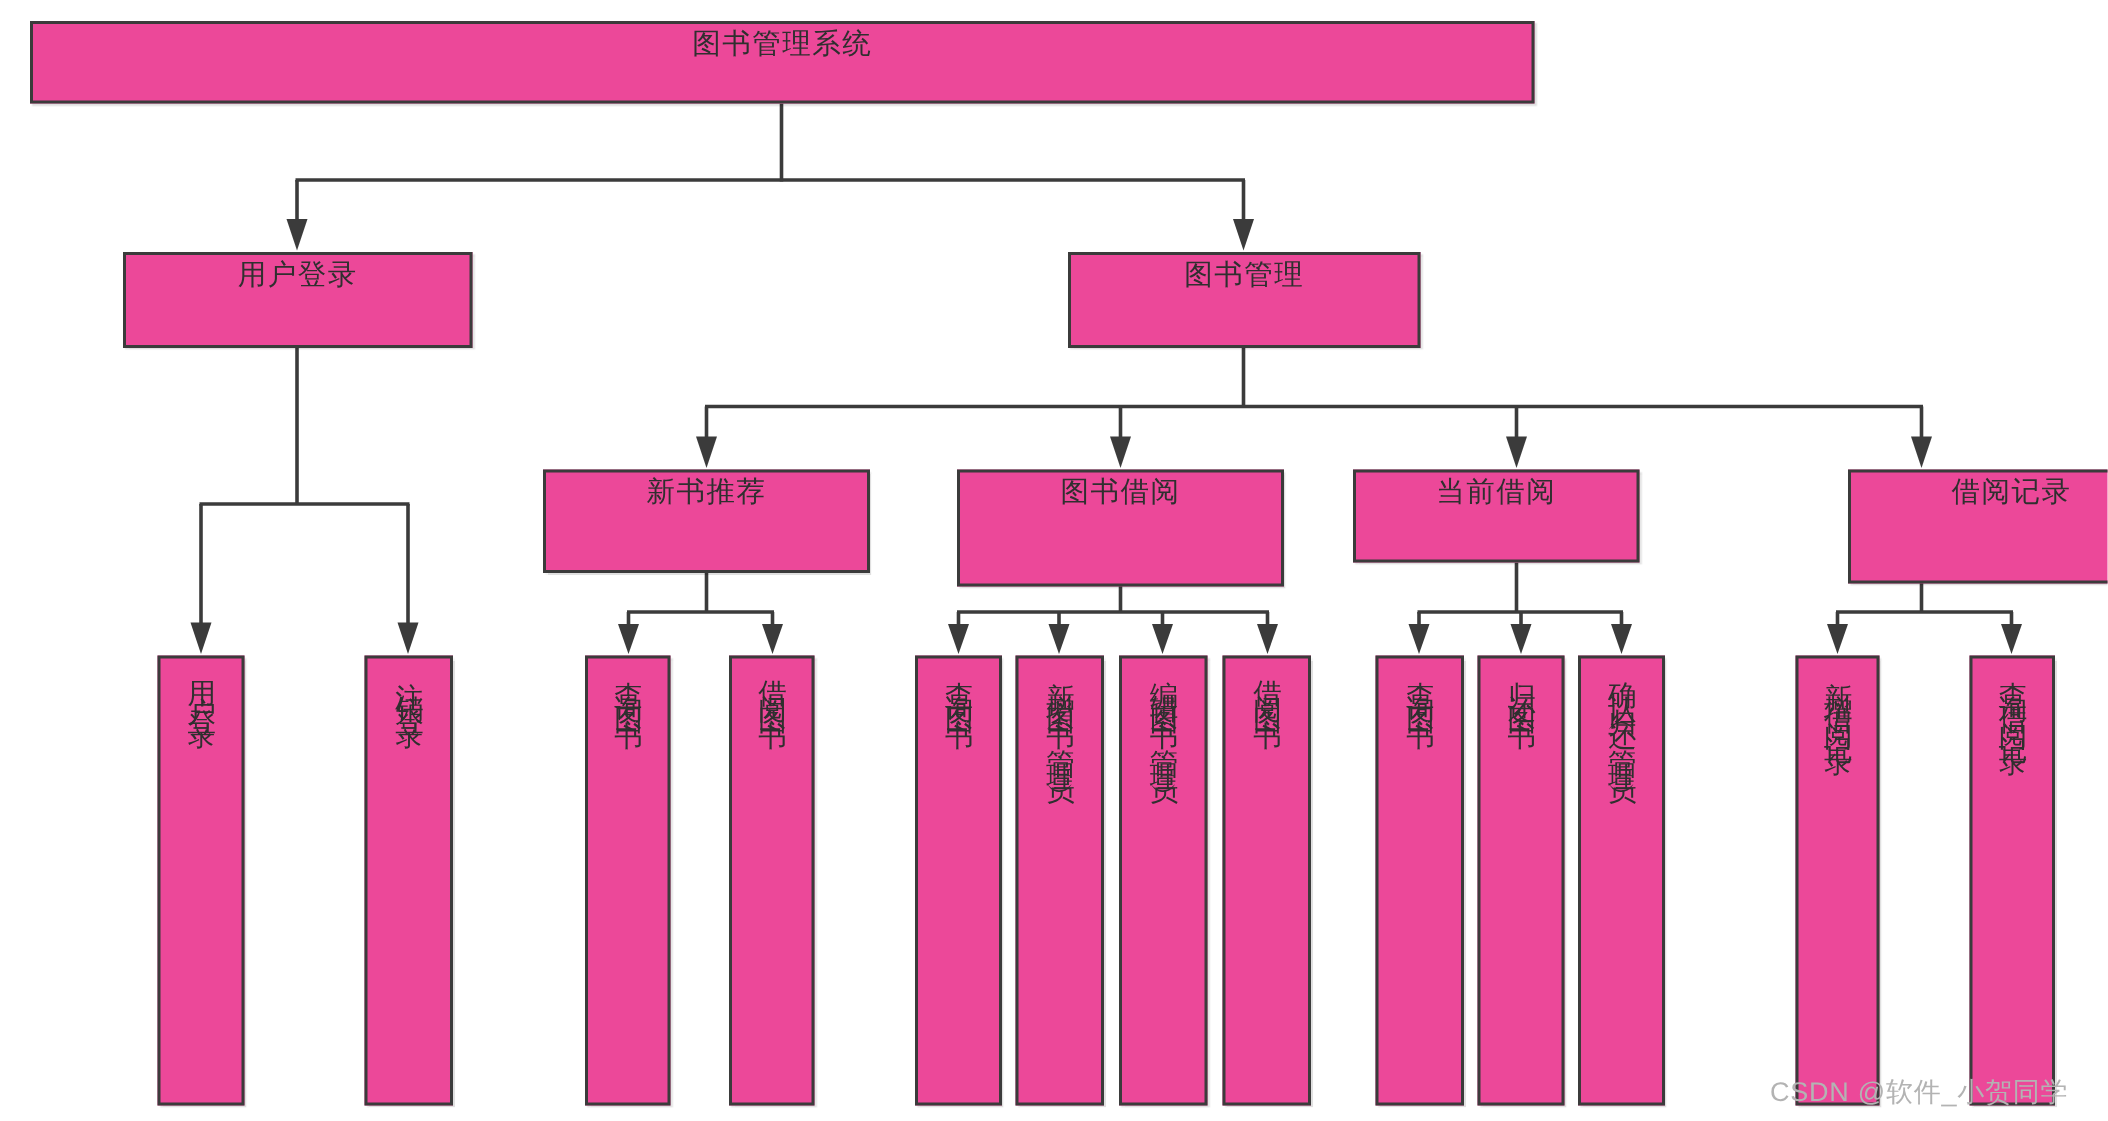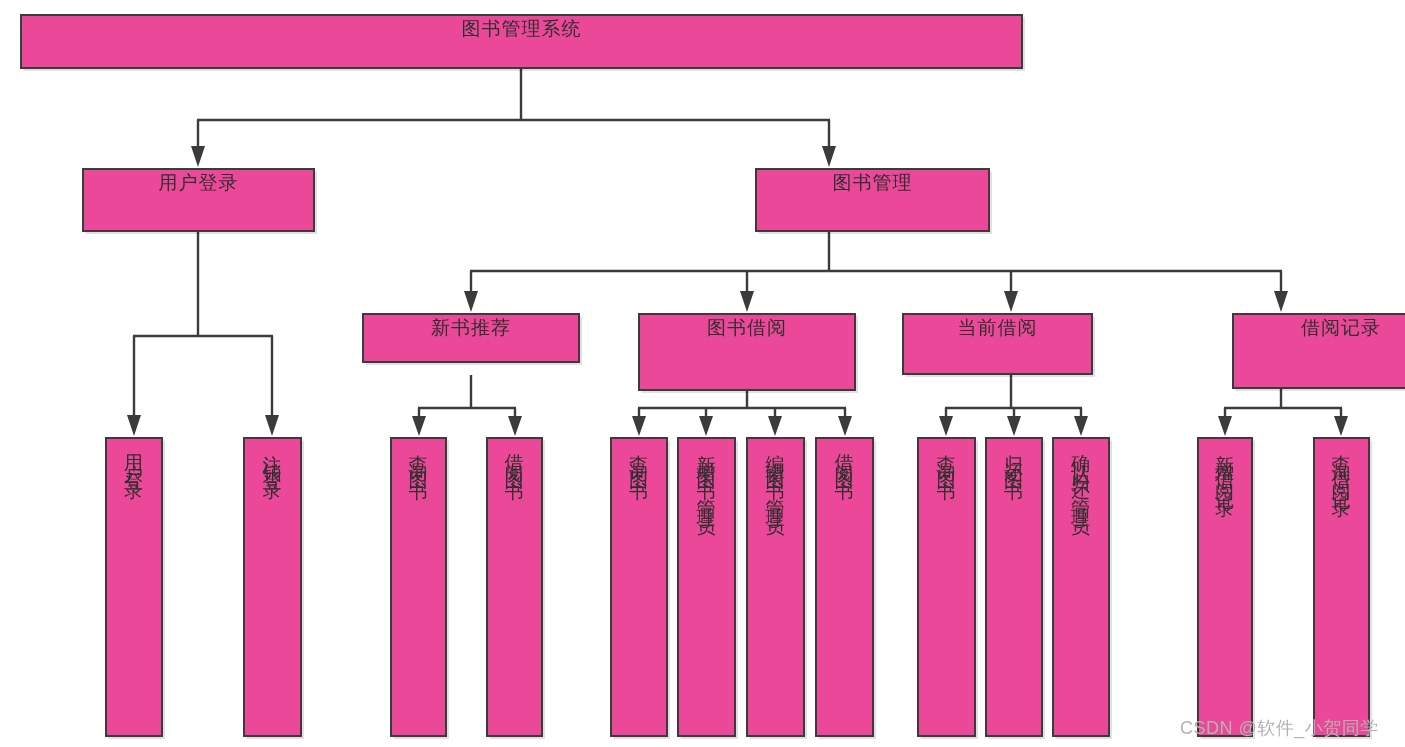--- a/index.html
+++ b/index.html
@@ -57,23 +57,23 @@
     writing-mode: vertical-rl;
     text-orientation: mixed;
     font-size: 19px;
     letter-spacing: 9px;
     line-height: 1;
   }
   
   .n-root  { left: 20px;  top: 14px;  width: 1003px; height: 55px; }
   
   .n-l2-0  { left: 82px;  top: 168px; width: 233px; height: 64px; }
-  .n-l2-1  { left: 712px; top: 168px; width: 235px; height: 64px; margin-left: 43px; }
-  
-  .n-l3-0  { left: 362px;  top: 313px; width: 218px; height: 50px; }
+  .n-l2-1  { left: 712px; top: 168px; width: 235px; height: 64px; }
+  
+  .n-l3-0  { left: 362px;  top: 313px; width: 218px; height: 69px; }
   .n-l3-1  { left: 638px;  top: 313px; width: 218px; height: 78px; }
   .n-l3-2  { left: 902px;  top: 313px; width: 191px; height: 62px; }
   .n-l3-3  { left: 1232px; top: 313px; width: 218px; height: 76px; }
   
   .n-lf-0  { left: 105px;  top: 437px; width: 58px; height: 300px; }
   .n-lf-1  { left: 243px;  top: 437px; width: 59px; height: 300px; }
   .n-lf-2  { left: 390px;  top: 437px; width: 57px; height: 300px; }
   .n-lf-3  { left: 486px;  top: 437px; width: 57px; height: 300px; }
   .n-lf-4  { left: 610px;  top: 437px; width: 58px; height: 300px; }
   .n-lf-5  { left: 677px;  top: 437px; width: 59px; height: 300px; }

